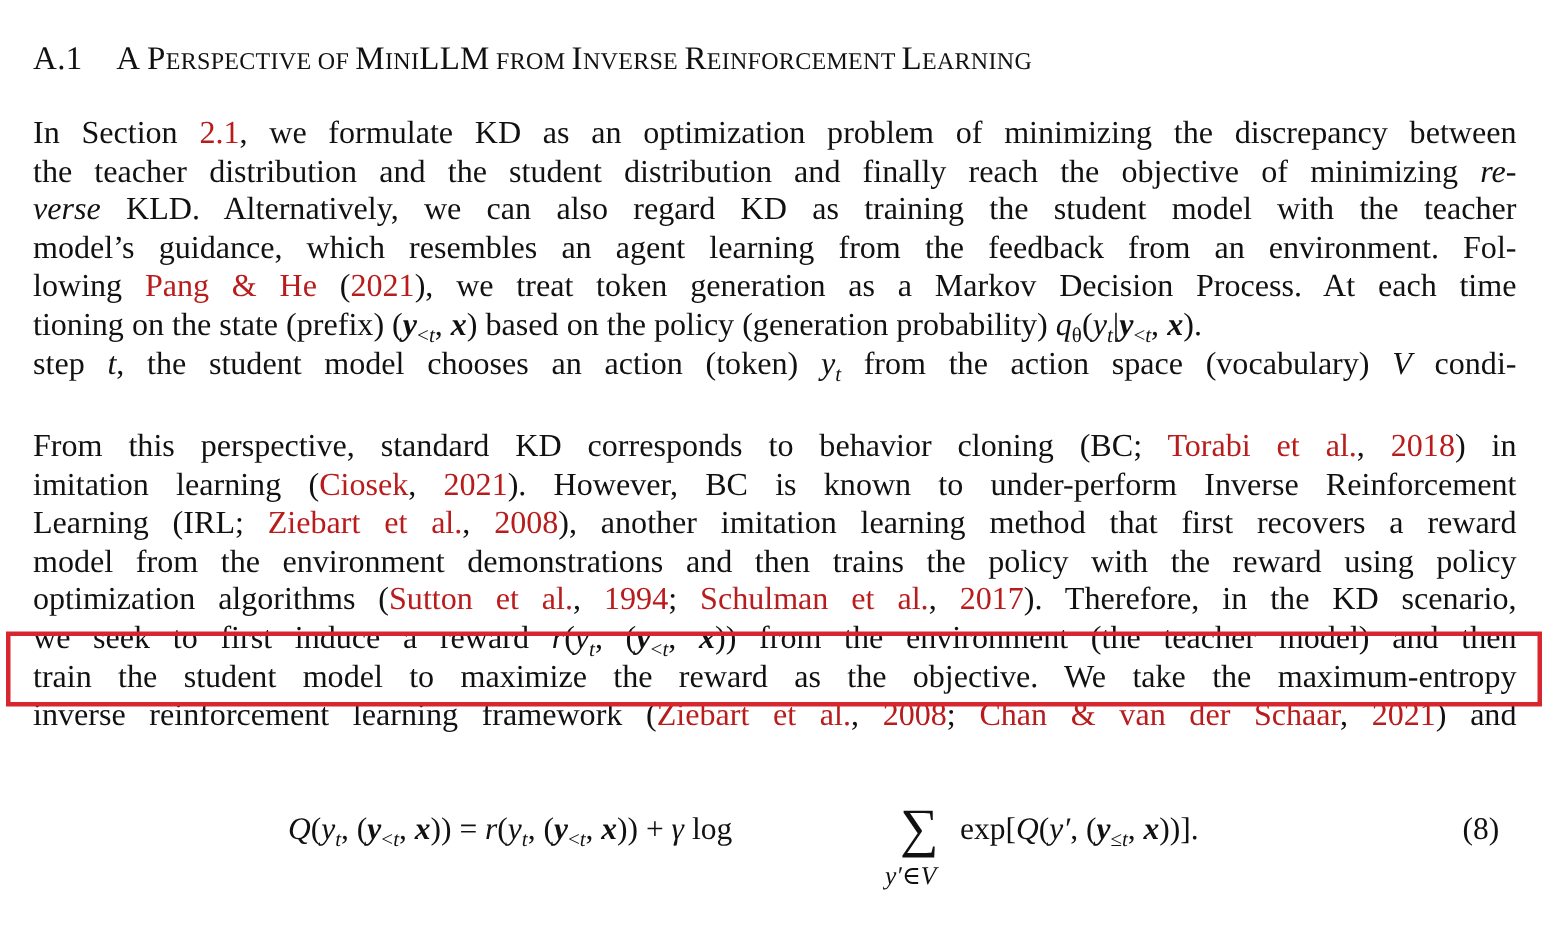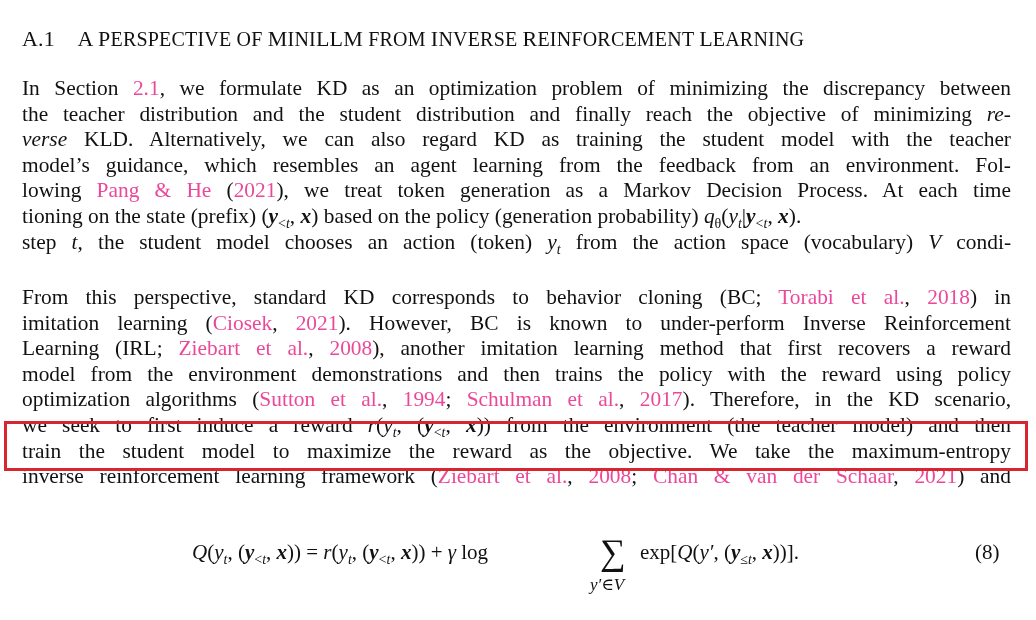--- a/index.html
+++ b/index.html
@@ -6,28 +6,28 @@
   body {
     width: 1036px; height: 620px; position: relative; overflow: hidden;
     font-family: "Liberation Serif", "DejaVu Serif", serif;
     color: #111111;
   }
   .heading {
     position: absolute; left: 22px; top: 26px;
     font-size: 22px; letter-spacing: 0.2px; white-space: nowrap;
   }
   .heading .num { margin-right: 18px; }
-  .heading .sc { font-size: 20px; }
+  .heading .sc { font-size: 16px; }
   .para {
     position: absolute; left: 22px; width: 989px;
     font-size: 21.4px; line-height: 25.6px;
   }
   .line { display: block; white-space: nowrap; text-align: justify; text-align-last: justify; height: 25.6px; }
   .line.last { text-align-last: left; }
-  .cite { color: #ec4899; }
+  .cite { color: #b91c1c; }
   .m { font-family: "Liberation Serif", "DejaVu Serif", serif; font-style: italic; }
   .mb { font-style: italic; font-weight: bold; }
   .mr { font-style: normal; }
   sub, sup { font-size: 14px; line-height: 0; }
   .highlight-box {
     position: absolute; left: 4px; top: 421px; width: 1024px; height: 50px;
     border: 3px solid #d7262f; box-sizing: border-box; pointer-events: none;
   }
   .equation {
     position: absolute; left: 0; top: 536px; width: 1009px; height: 60px;

